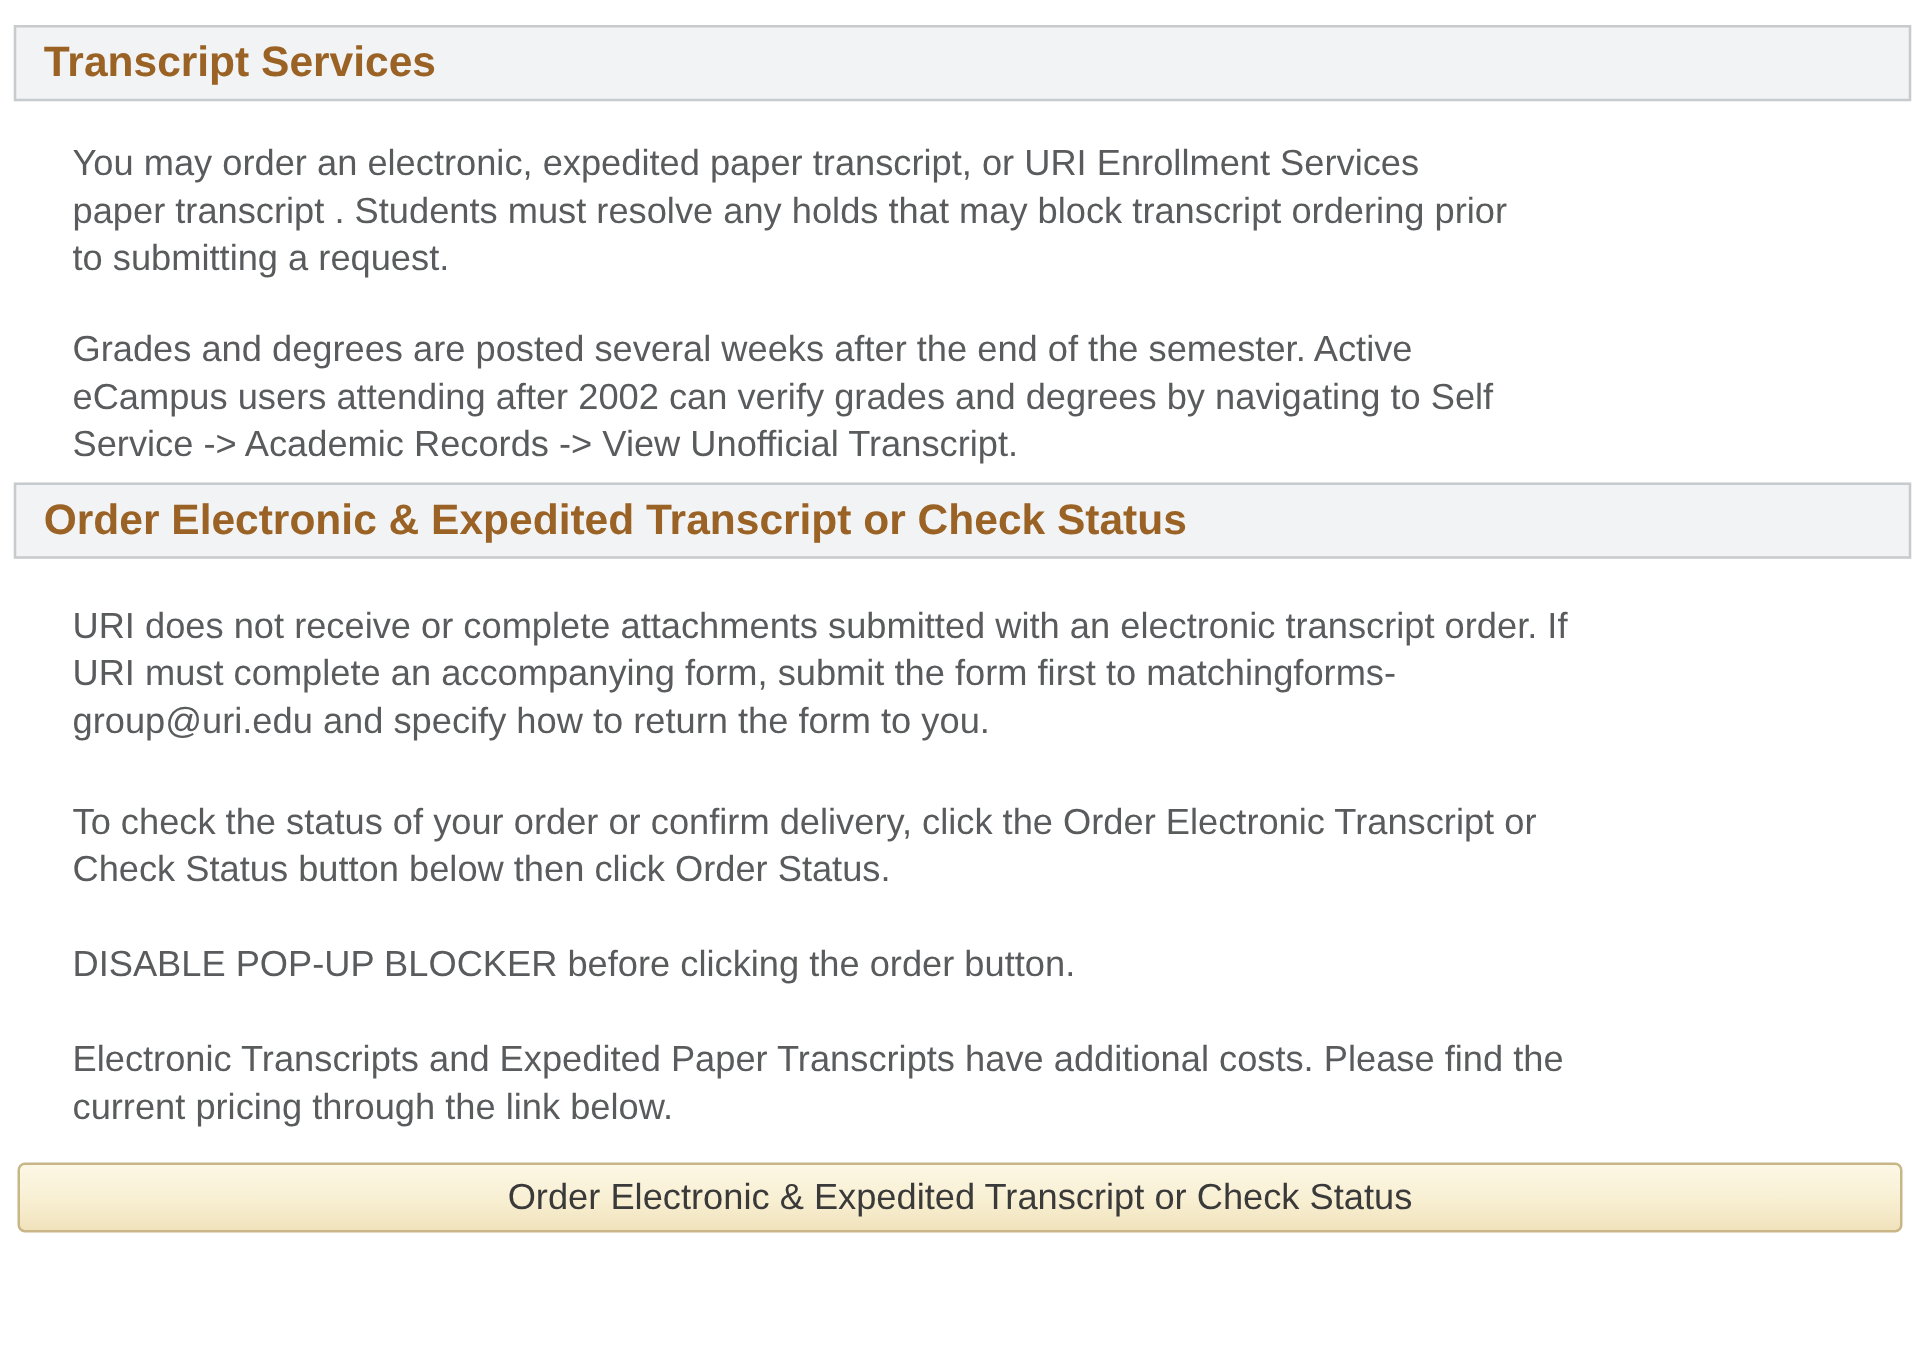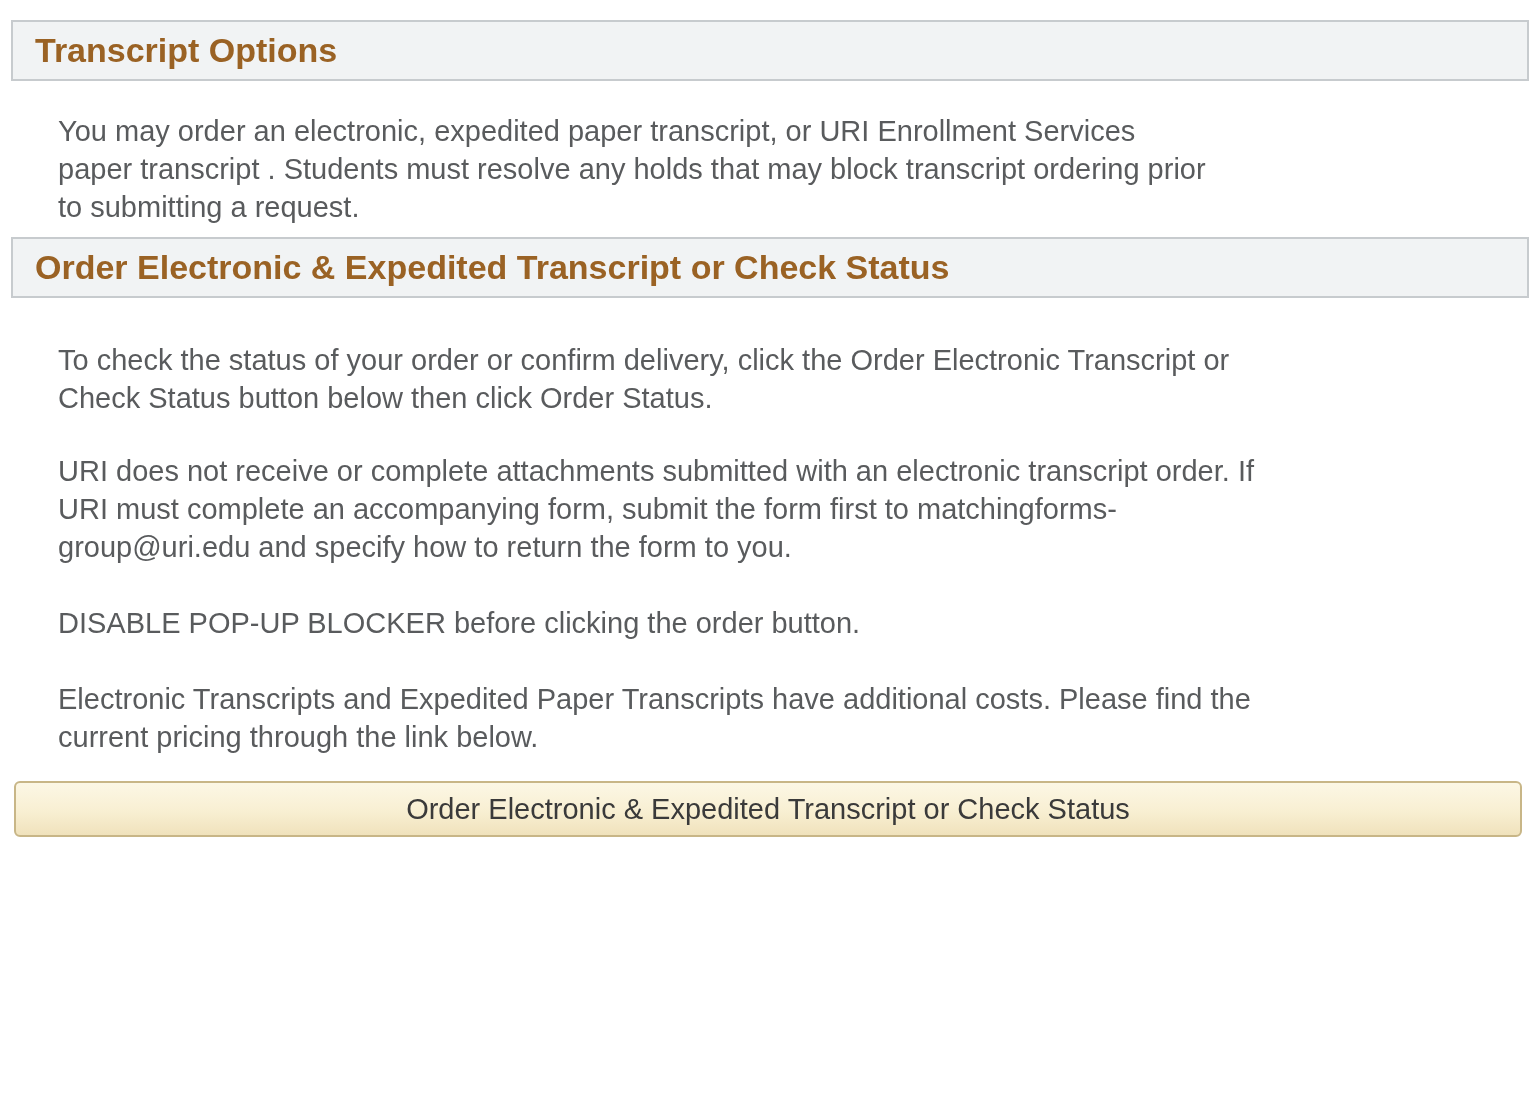--- a/index.html
+++ b/index.html
@@ -65,39 +65,42 @@
     cursor: pointer;
     padding: 0;
   }
 </style>
 </head>
 <body>
 
 <div>
 
   <div class="section-header">
-    <h1>Transcript Options</h1>
+    <h1>Transcript Services</h1>
   </div>
 
   <p class="para mt-31">You may order an electronic, expedited paper transcript, or URI Enrollment Services
 paper transcript . Students must resolve any holds that may block transcript ordering prior
 to submitting a request.</p>
 
+  <p class="para mt-35">Grades and degrees are posted several weeks after the end of the semester. Active
+eCampus users attending after 2002 can verify grades and degrees by navigating to Self
+Service -&gt; Academic Records -&gt; View Unofficial Transcript.</p>
 
   <div class="section-header mt-11">
     <h1>Order Electronic &amp; Expedited Transcript or Check Status</h1>
   </div>
 
 
-  <p class="para mt-43">To check the status of your order or confirm delivery, click the Order Electronic Transcript or
-Check Status button below then click Order Status.</p>
-
   <p class="para mt-35">URI does not receive or complete attachments submitted with an electronic transcript order. If
 URI must complete an accompanying form, submit the form first to matchingforms-
 group@uri.edu and specify how to return the form to you.</p>
+
+  <p class="para mt-43">To check the status of your order or confirm delivery, click the Order Electronic Transcript or
+Check Status button below then click Order Status.</p>
 
   <p class="para mt-38">DISABLE POP-UP BLOCKER before clicking the order button.</p>
 
   <p class="para mt-38">Electronic Transcripts and Expedited Paper Transcripts have additional costs. Please find the
 current pricing through the link below.</p>
 
   <div class="button-row">
     <button class="order-button">Order Electronic &amp; Expedited Transcript or Check Status</button>
   </div>
 

